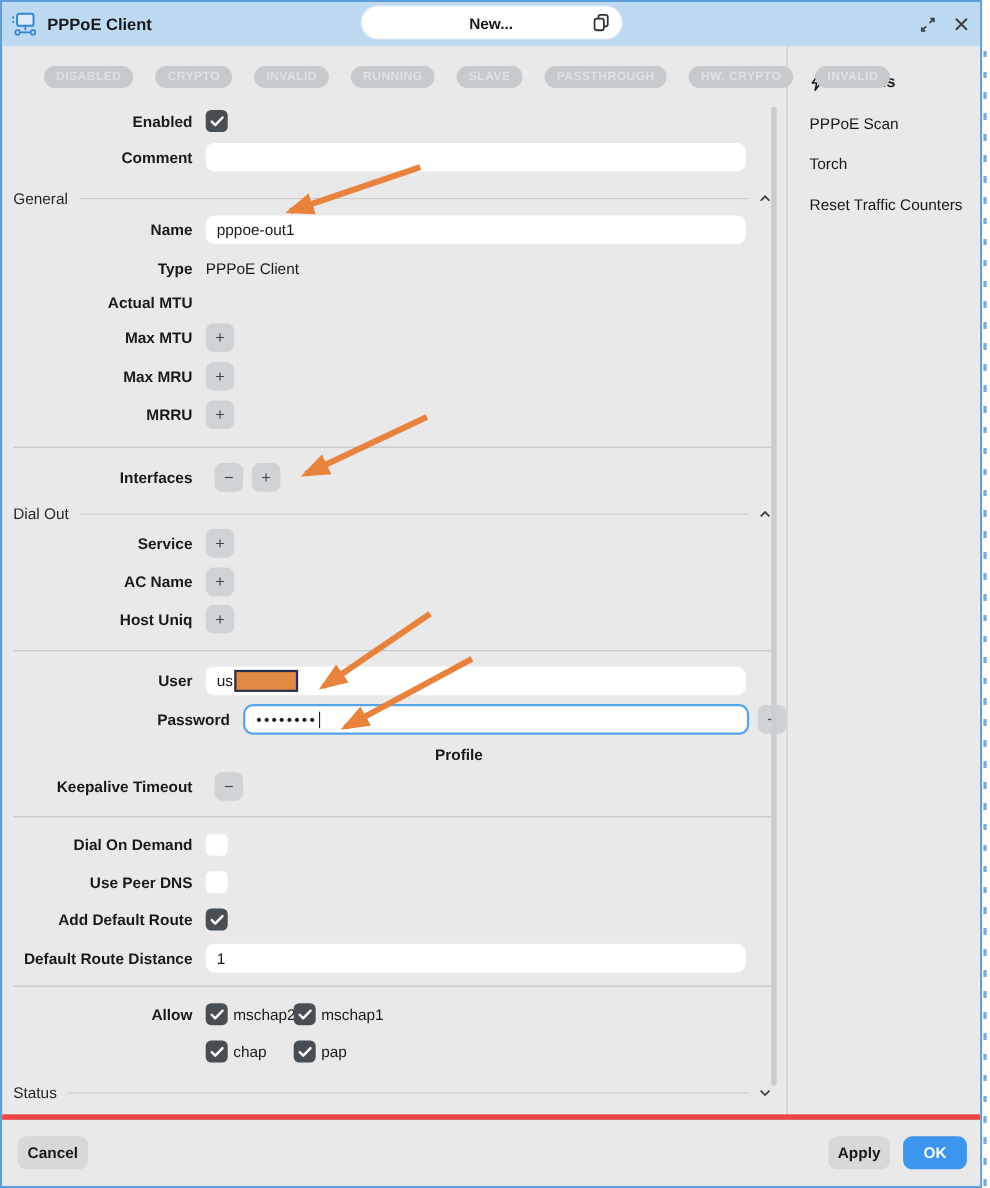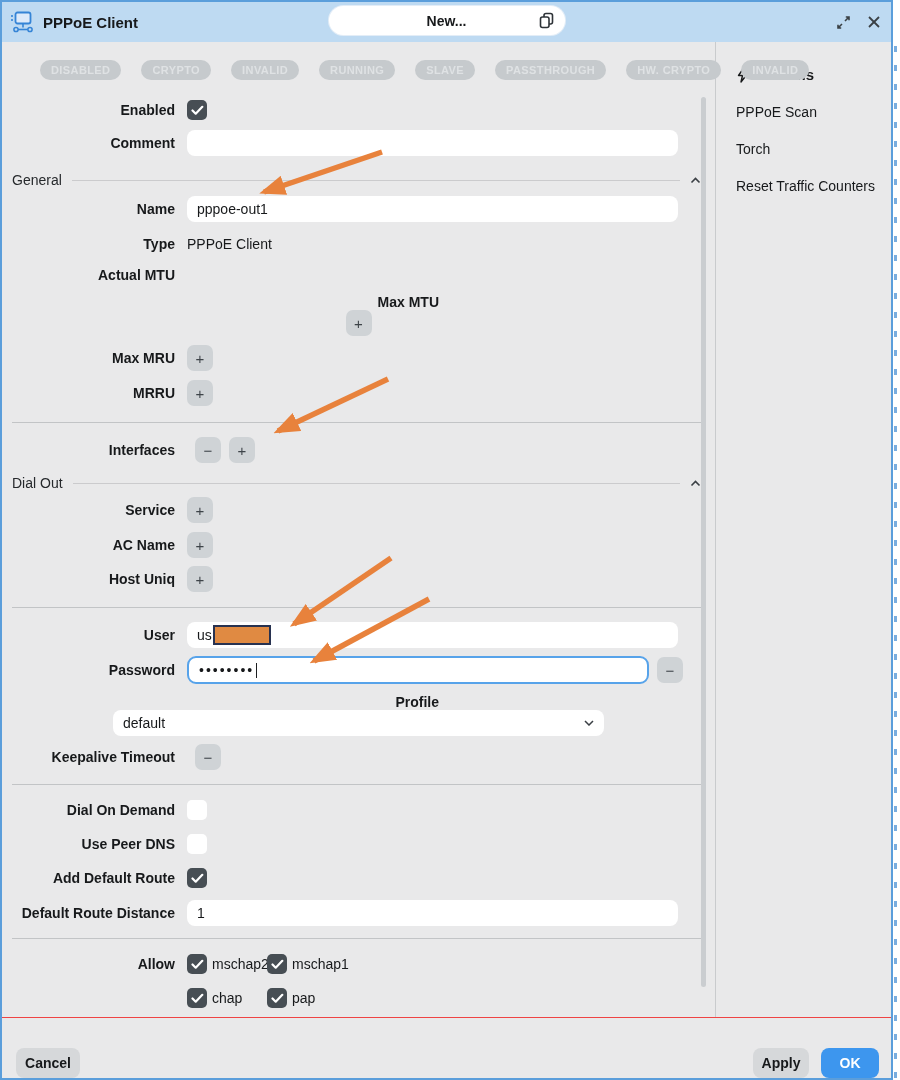--- a/index.html
+++ b/index.html
@@ -17,22 +17,22 @@
   .selector{position:absolute;left:50%;top:4px;transform:translateX(-50%);width:236px;height:29px;
        background:#fff;border-radius:15px;display:flex;align-items:center;justify-content:center;
        box-shadow:0 0 0 1px #e3edf7;}
   .selector .sel-label{font-size:14px;font-weight:700;}
   .selector .copy{position:absolute;right:9px;top:5px;}
   .win-controls{position:absolute;right:10px;top:0;height:40px;display:flex;align-items:center;gap:16px;}
   
   .bodyrow{position:absolute;top:40px;left:0;right:0;bottom:60px;display:flex;}
   .main{width:714px;position:relative;border-right:1px solid #c9cbcd;box-sizing:border-box;}
   .sidebar{flex:1;padding:24px 0 0 20px;box-sizing:border-box;}
-  .footer{position:absolute;left:0;right:0;bottom:0;height:60px;border-top:1px solid #ef4444;
-       display:flex;align-items:flex-end;background:#e9e9ea;}
+  .footer{position:absolute;left:0;right:0;bottom:0;height:60px;border-top:5px solid #ef4444;
+       display:flex;align-items:center;background:#e9e9ea;}
   
   .badges{display:flex;gap:20px;padding:18px 0 0 38px;}
   .badge{background:#c6cacd;color:#dfe2e4;font-size:11px;font-weight:700;letter-spacing:.4px;
        padding:4px 11px;border-radius:11px;white-space:nowrap;}
   
   .row{display:flex;align-items:center;}
   .lbl{width:185px;padding-right:12px;box-sizing:border-box;text-align:right;
        font-size:14px;font-weight:700;flex:none;}
   .plain{font-size:14px;}
   .input{background:#ffffff;border-radius:8px;height:26px;display:flex;align-items:center;
@@ -165,21 +165,21 @@
       <div class="row" style="margin-top:14px;">
         <span class="lbl">Type</span>
         <span class="plain">PPPoE Client</span>
       </div>
 
       <div class="row" style="margin-top:14px;height:18px;">
         <span class="lbl">Actual MTU</span>
         <span class="plain"></span>
       </div>
 
-      <div class="row" style="margin-top:10px;flex-direction:column;">
+      <div class="row" style="margin-top:10px;">
         <span class="lbl">Max MTU</span>
         <span class="sq-btn">+</span>
       </div>
 
       <div class="row" style="margin-top:9px;">
         <span class="lbl">Max MRU</span>
         <span class="sq-btn">+</span>
       </div>
 
       <div class="row" style="margin-top:9px;">
@@ -223,39 +223,31 @@
       <div class="split" style="margin-top:15px;"></div>
 
       <div class="row" style="margin-top:14px;">
         <span class="lbl">User</span>
         <div class="input w-full">
           <span>us</span>
           <span class="redact"></span>
         </div>
       </div>
 
-      <div class="row" style="margin-top:8px;">
+      <div class="row" style="margin-top:8px;padding-left:34px;">
         <span class="lbl">Password</span>
         <div class="input w-btn1 focus">
           <span class="pwdots">••••••••</span>
           <span class="caret"></span>
         </div>
         <span class="sq-btn ml8">−</span>
       </div>
 
       <div class="row" style="margin-top:10px;flex-direction:column;">
         <span class="lbl">Profile</span>
-        <div class="input w-full">
-          <span>default</span>
-          <span class="sel-arrow">
-            <svg width="10" height="6" viewBox="0 0 10 6" fill="none" stroke="#3a3f44" stroke-width="1.5">
-                <path d="M1 1 L5 5 L9 1"></path>
-              </svg>
-          </span>
-        </div>
       </div>
 
       <div class="row" style="margin-top:8px;">
         <span class="lbl">Keepalive Timeout</span>
         <span class="sq-btn ml8">−</span>
       </div>
 
       <div class="split" style="margin-top:14px;"></div>
 
       <div class="row" style="margin-top:15px;">

